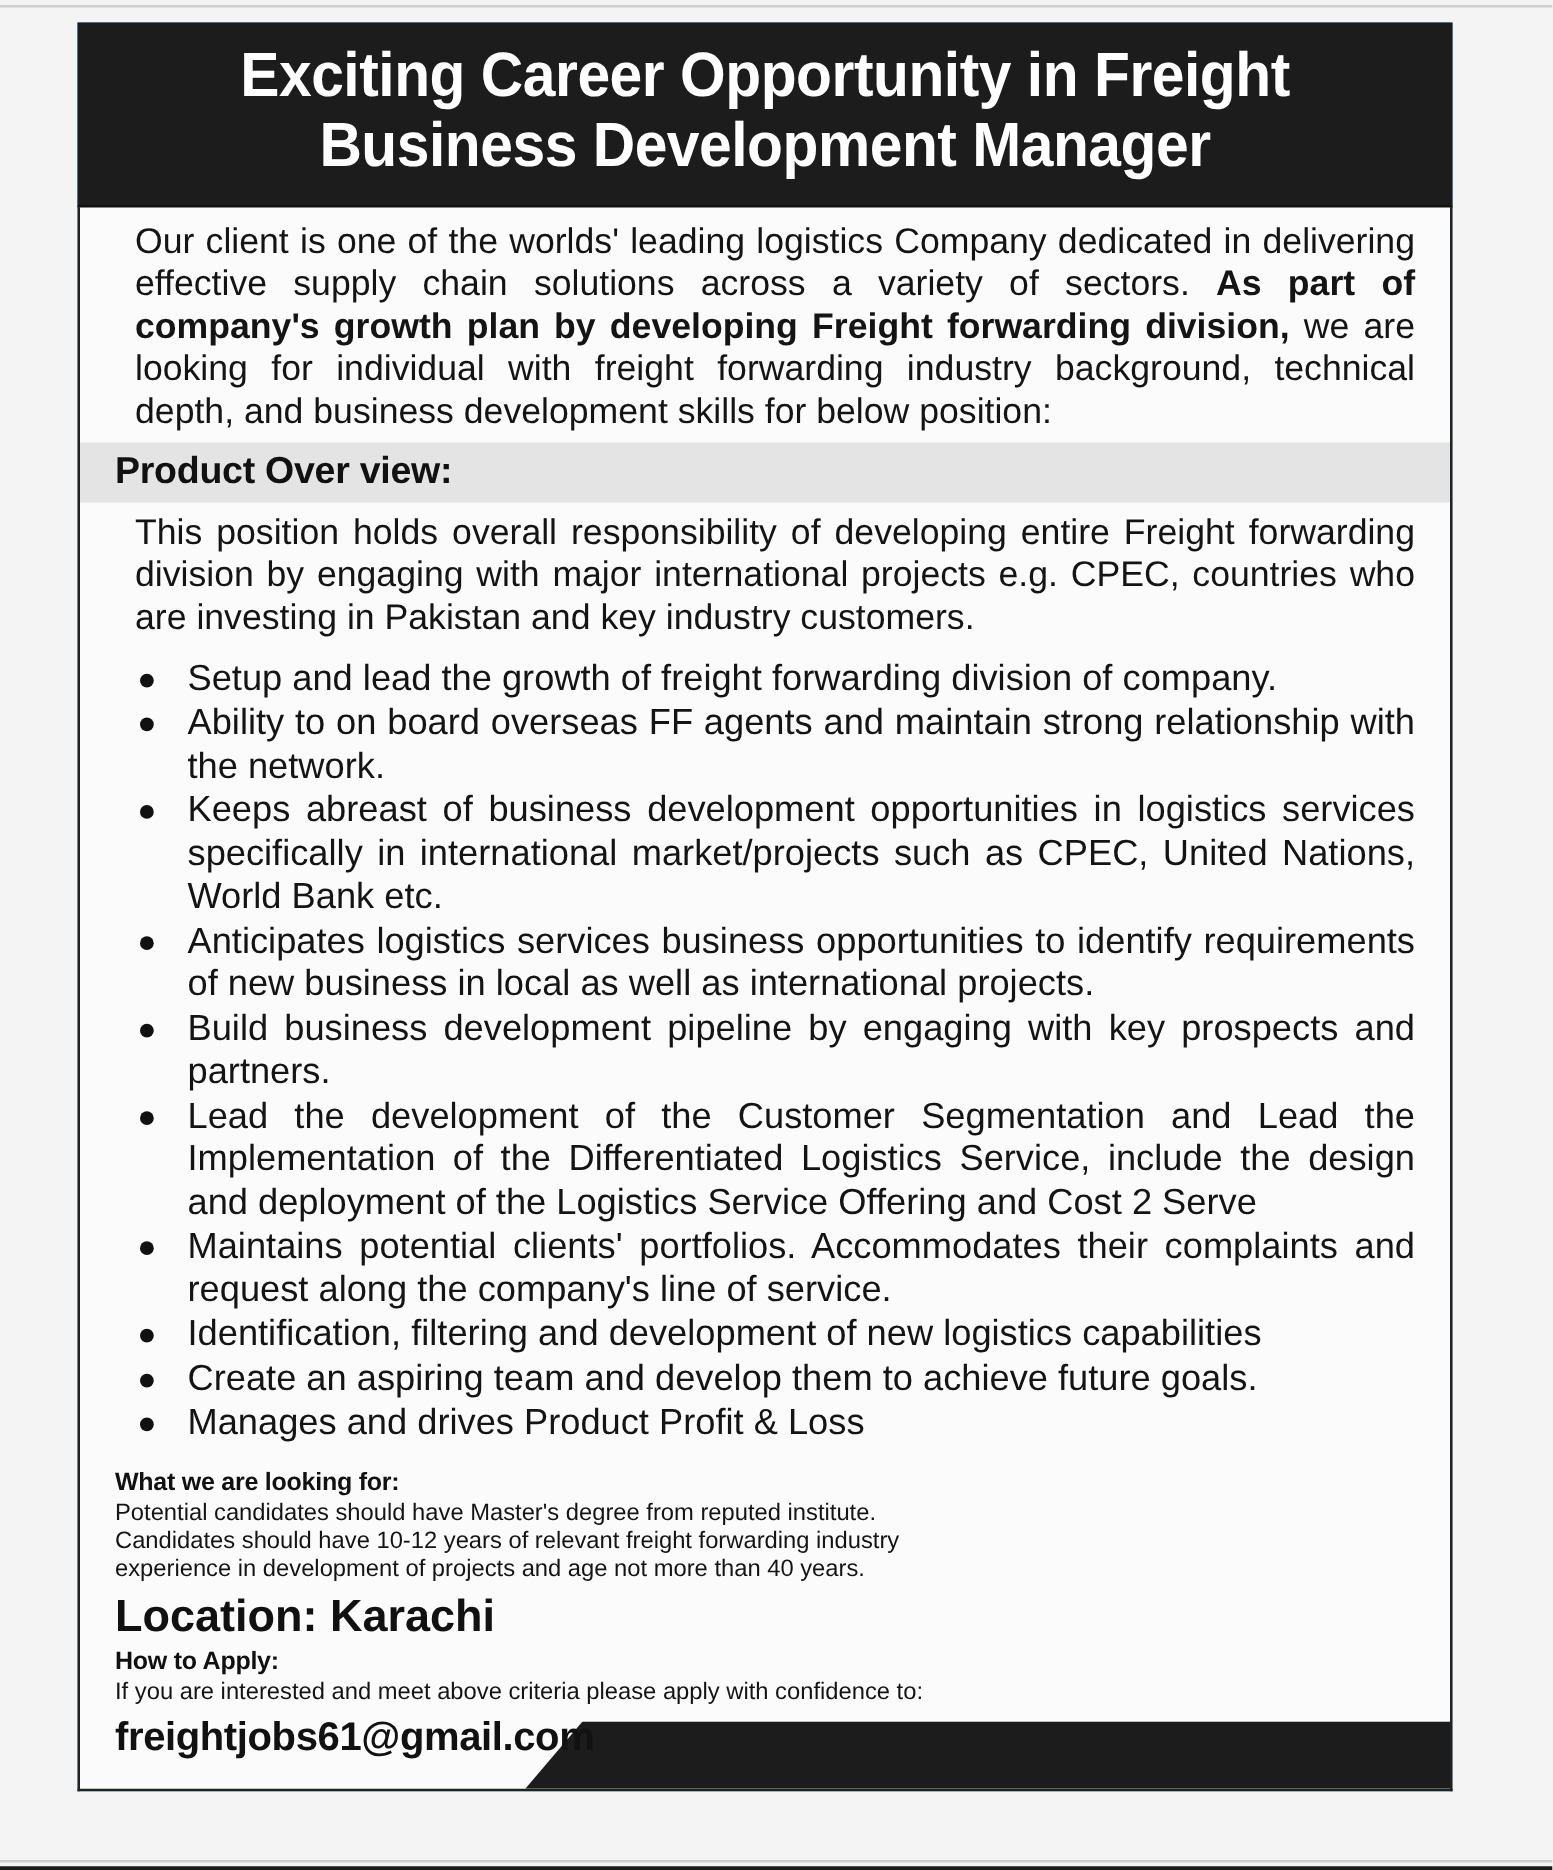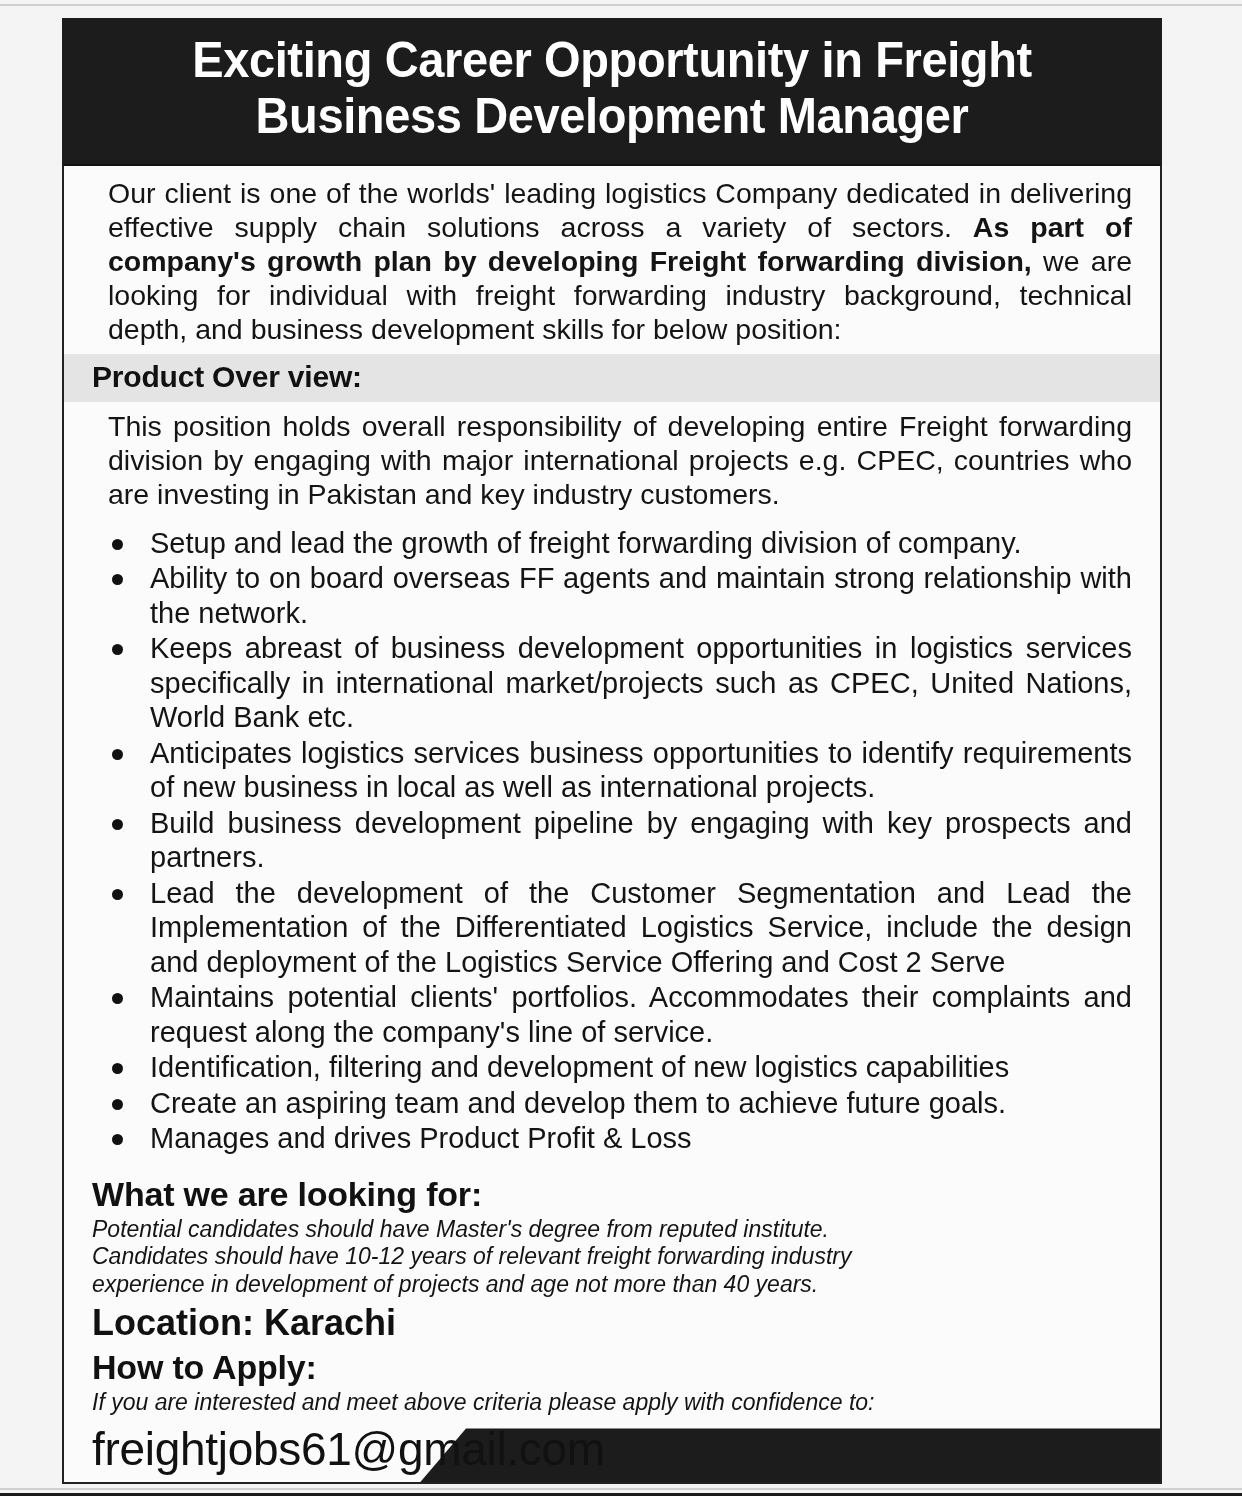--- a/index.html
+++ b/index.html
@@ -132,54 +132,53 @@
     height: 11px;
     background: #111;
     border-radius: 50%;
   }
 
   
   .lower {
     padding: 10px 28px 0 28px;
   }
   .sub-head {
-    font-size: 34px;
+    font-size: 20px;
     font-weight: bold;
     color: #111;
     line-height: 1.14;
     margin: 4px 0 2px 0;
     letter-spacing: -0.2px;
   }
   .line {
-    font-size: 23px;
+    font-size: 19px;
     line-height: 1.2;
     color: #141414;
     margin: 0;
-    font-style: italic;
   }
   .loc {
     font-size: 36px;
     font-weight: bold;
     color: #111;
     margin: 4px 0 0 0;
     line-height: 1.16;
   }
 
   
   .footer {
     position: relative;
     height: 62px;
     margin-top: 4px;
   }
   .email {
     position: absolute;
     left: 28px;
     top: 2px;
-    font-size: 46px;
-    font-weight: normal;
+    font-size: 32px;
+    font-weight: bold;
     color: #111;
     letter-spacing: -0.3px;
     z-index: 2;
   }
   .black-wedge {
     position: absolute;
     right: 0;
     top: 8px;
     width: 740px;
     height: 54px;

